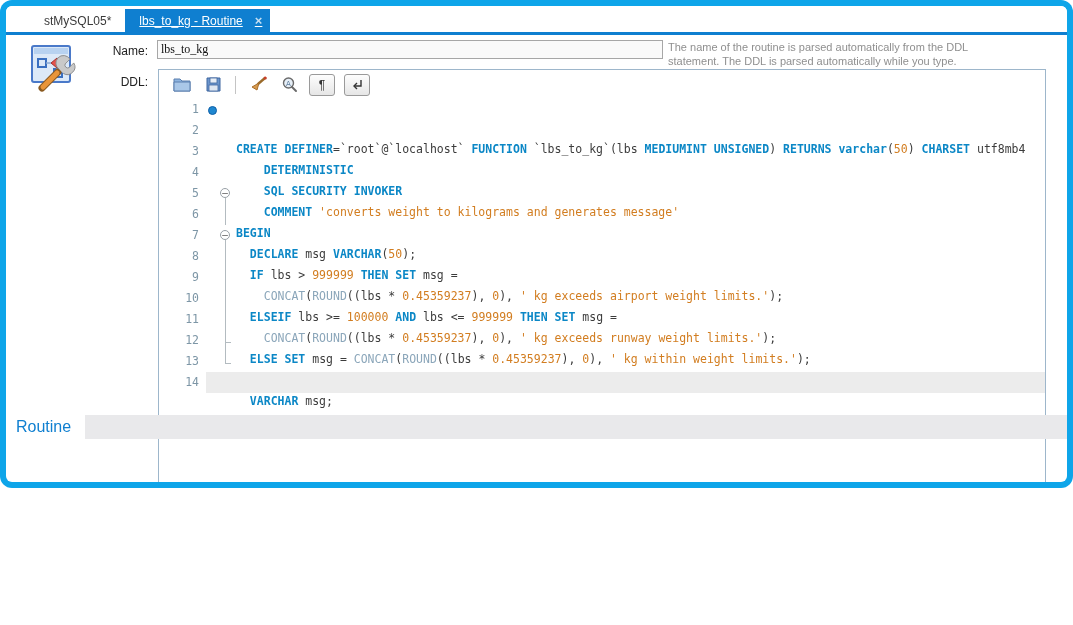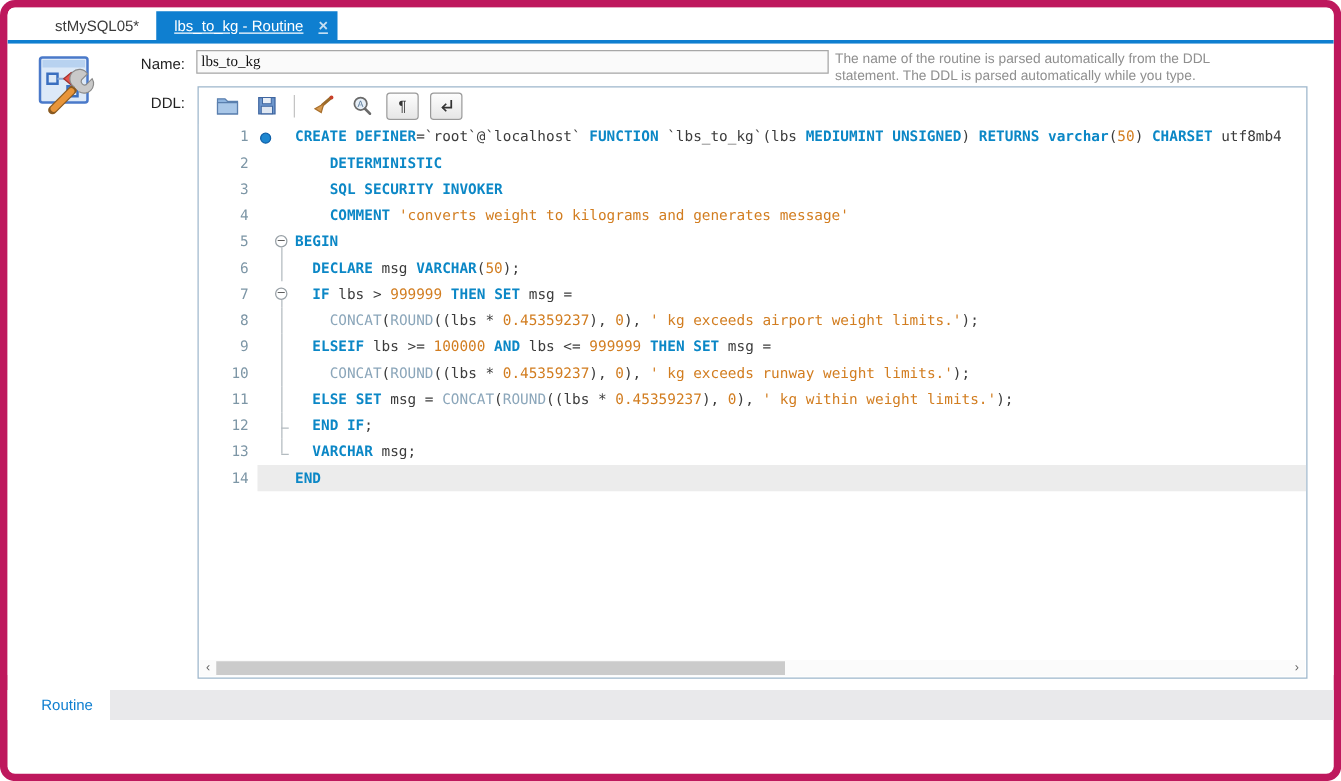--- a/index.html
+++ b/index.html
@@ -1,16 +1,16 @@
 <!DOCTYPE html>
 <html><head>
 <meta charset="utf-8">
 <style>
   html,body{margin:0;padding:0;background:#ffffff;font-family:"Liberation Sans",sans-serif;}
-  .window{position:relative;width:1073px;height:625px;background:#be185d;border-radius:12px;overflow:hidden;}
+  .window{position:relative;width:1073px;height:488px;background:#0ea5e9;border-radius:12px;overflow:hidden;}
   .inner{position:absolute;left:6px;top:6px;right:6px;bottom:6px;background:#ffffff;border-radius:6px;overflow:hidden;}
 
   
   .tabstrip{position:absolute;left:0;top:0;right:0;height:29px;background:#ffffff;}
   .tabstrip .tabs{position:absolute;left:24px;bottom:3px;display:flex;height:23px;}
   .tab{display:flex;align-items:center;padding:0 14px;font-size:12px;color:#3a3a3a;cursor:default;}
   .tab.active{background:#0f7fd0;color:#ffffff;padding-right:8px;text-decoration:underline;}
   .tab .close{margin-left:12px;color:#c6dff2;font-size:13px;font-weight:bold;line-height:1;}
   .tabline{position:absolute;left:0;right:0;bottom:0;height:3px;background:#0f7fd0;}
 
@@ -44,36 +44,36 @@
   .fd{width:14px;flex:0 0 14px;position:relative;}
   .f-line::before{content:"";position:absolute;left:6px;top:0;bottom:0;width:1px;background:#b3bbc0;}
   .f-branch::before{content:"";position:absolute;left:6px;top:0;bottom:0;width:1px;background:#b3bbc0;}
   .f-branch::after{content:"";position:absolute;left:6px;top:12px;width:6px;height:1px;background:#b3bbc0;}
   .f-end::before{content:"";position:absolute;left:6px;top:0;height:12px;width:1px;background:#b3bbc0;}
   .f-end::after{content:"";position:absolute;left:6px;top:12px;width:6px;height:1px;background:#b3bbc0;}
   .f-fold::before{content:"";position:absolute;left:6px;top:15px;bottom:0;width:1px;background:#b3bbc0;}
   .f-fold::after{content:"−";position:absolute;left:1px;top:5px;width:10px;height:10px;border:1px solid #98a0a6;
     border-radius:50%;background:#fff;font-size:9px;line-height:9px;text-align:center;color:#555;
     font-family:"DejaVu Sans",sans-serif;box-sizing:border-box;}
-  .tx{white-space:pre;padding-left:3px;}
+  .tx{white-space:pre;padding-left:3px;margin-top:40px;}
   .tx .kw{color:#0b87c6;font-weight:bold;}
   .tx .pl{color:#3c3c3c;}
   .tx .num{color:#d27d20;}
   .tx .str{color:#d27d20;}
   .tx .fn{color:#8ba6ba;}
 
   .hscroll{position:absolute;left:1px;right:1px;bottom:1px;height:13px;background:#fbfbfb;display:flex;align-items:center;}
   .hs-arrow{width:13px;text-align:center;font-size:10px;color:#666;line-height:13px;}
   .hs-track{flex:1;position:relative;height:13px;}
   .hs-thumb{position:absolute;left:0;top:1px;height:11px;width:53%;background:#cbcbcb;}
 
   
   .bottom-tabs{position:absolute;left:0;right:0;bottom:43px;height:24px;background:#e9e9eb;}
-  .bottom-tab{position:absolute;left:0;top:0;height:24px;line-height:24px;padding:0 14px 0 27px;background:#ffffff;
-    color:#0f7fd0;font-size:12px;}
+  .bottom-tab{position:absolute;left:0;top:0;height:24px;line-height:24px;padding:0 14px 0 10px;background:#ffffff;
+    color:#0f7fd0;font-size:16px;}
   .footer{position:absolute;left:0;right:0;bottom:0;height:43px;background:#eef0f1;}
   .btn{position:absolute;top:7px;height:22px;border:1px solid #9d9d9d;background:linear-gradient(#f6f6f6,#e8e8e8);
     font-size:12px;font-family:"Liberation Sans",sans-serif;color:#111;text-align:center;line-height:20px;}
   .btn-apply{right:98px;width:73px;}
   .btn-revert{right:16px;width:72px;}
 </style>
 </head>
 <body>
 
 <div class="window">

